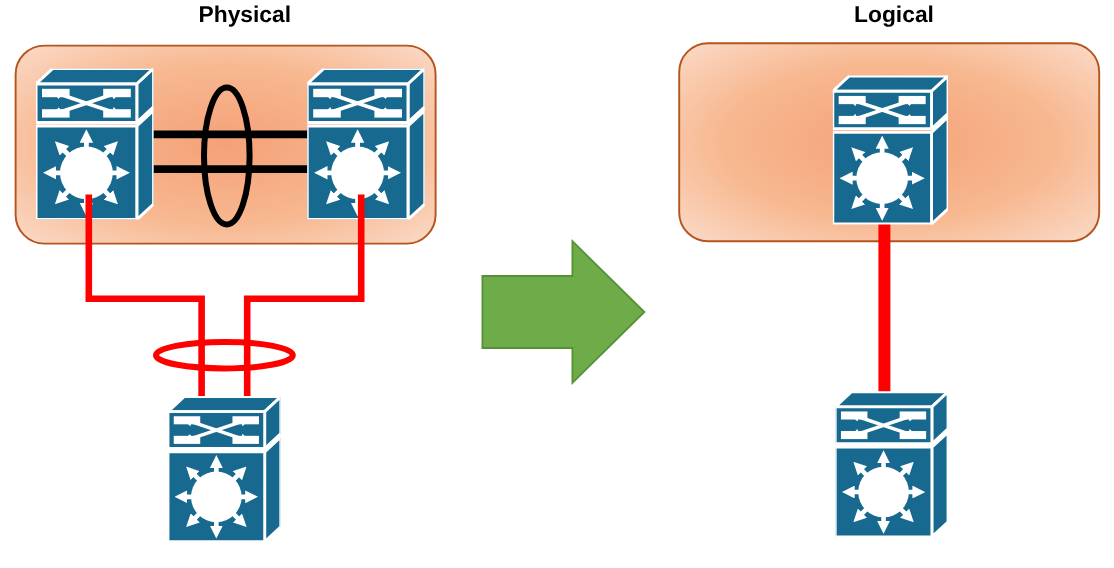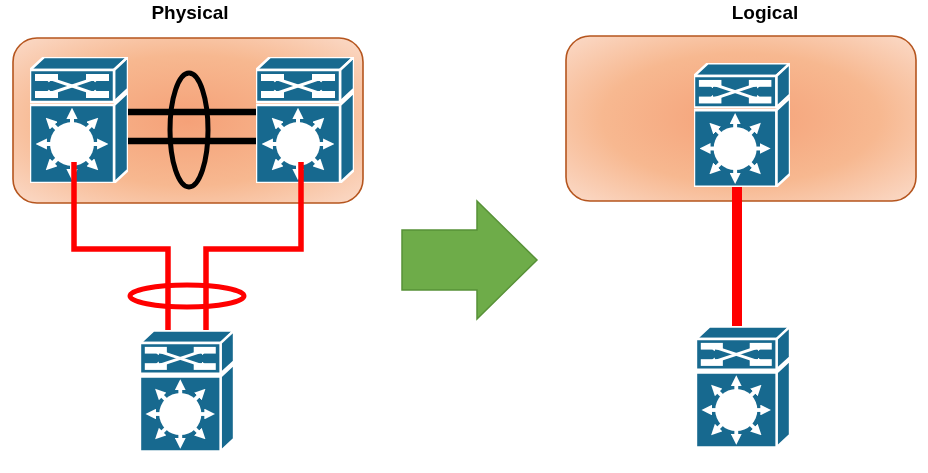--- a/index.html
+++ b/index.html
@@ -5,22 +5,22 @@
   html,body{margin:0;padding:0;background:#fff;}
   .canvas{
     position:relative;width:928px;height:473px;overflow:hidden;
     background:var(--background,#ffffff);
     font-family:"Liberation Sans",sans-serif;
   }
   .panel-title{
     position:absolute;top:2px;width:200px;text-align:center;
     font-size:19px;font-weight:bold;color:#000;letter-spacing:0px;
   }
-  #title-physical{left:90px;}
-  #title-logical{left:665px;}
+  #title-physical{left:104px;}
+  #title-logical{left:645px;}
   svg.diagram{position:absolute;left:0;top:0;}
   .domain-box{
     fill:url(#glowGradient);
     stroke:var(--domain-border,#B5551E);
     stroke-width:1.6;
   }
   .sw-face{
     fill:var(--switch-blue,#17698F);
     stroke:#ffffff;stroke-width:2.5;stroke-linejoin:round;
   }

